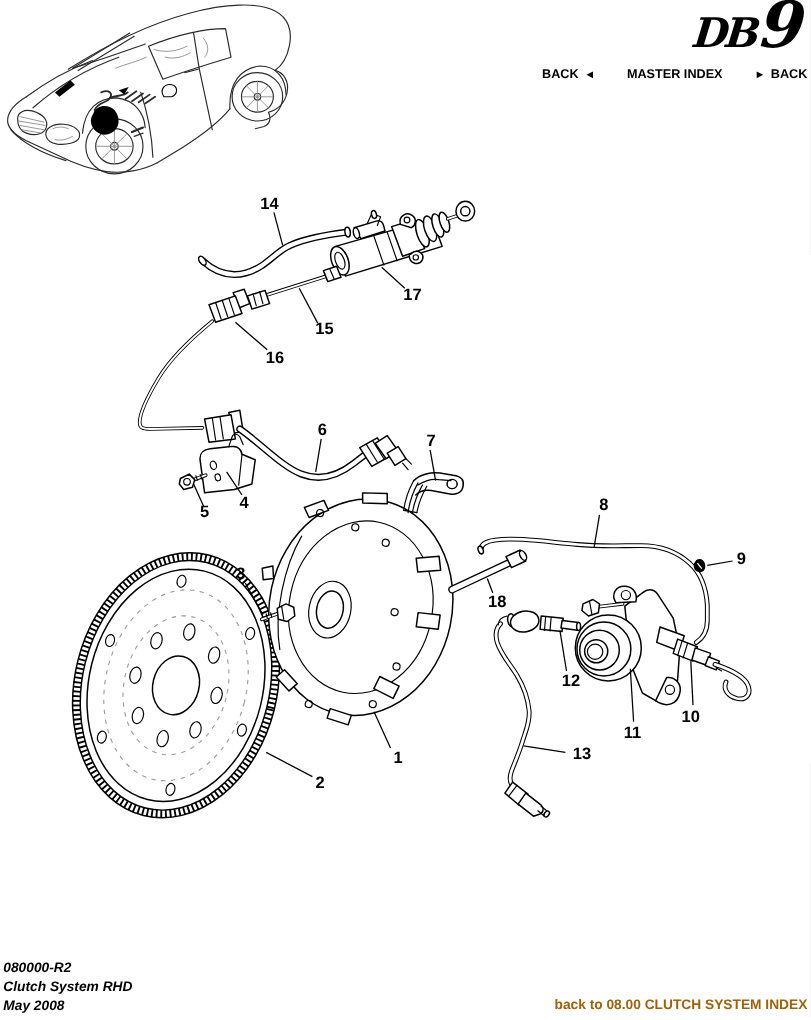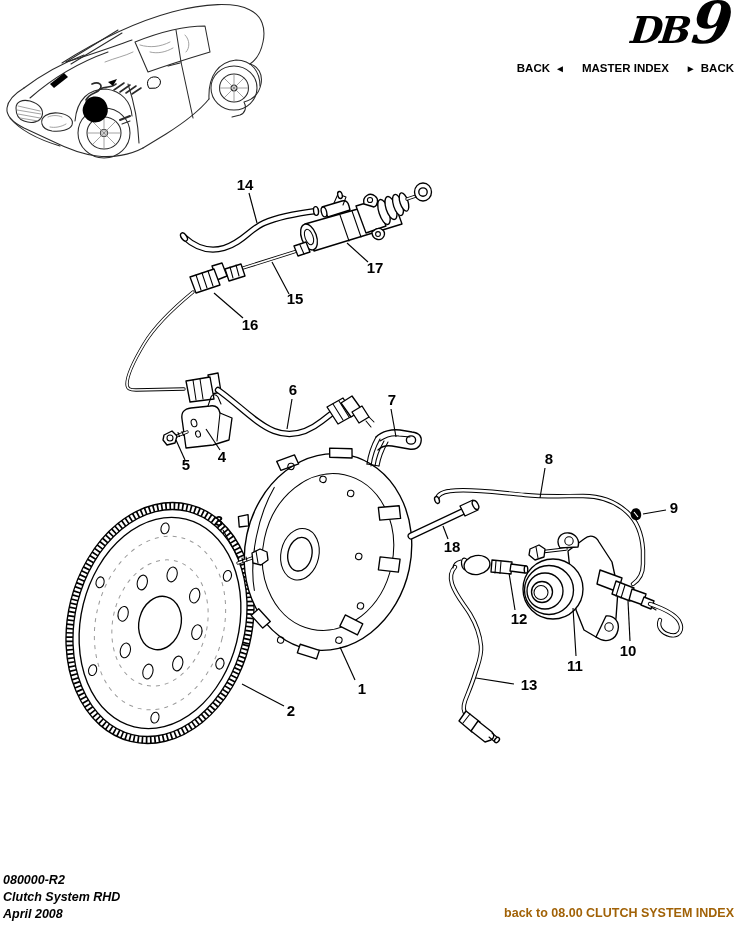--- a/index.html
+++ b/index.html
@@ -7,21 +7,21 @@
         font-family:"Liberation Sans",sans-serif;color:#000;overflow:hidden;}
   .page svg{position:absolute;left:0;top:0;}
 
   
   .logo{position:absolute;top:-6px;right:5px;display:flex;align-items:baseline;line-height:1;}
   .logo-db{font-family:"DejaVu Serif",serif;font-style:italic;font-weight:bold;
            font-size:37px;letter-spacing:-3px;transform:skewX(-6deg);}
   .logo-9{font-family:"DejaVu Serif",serif;font-style:italic;font-weight:bold;
           font-size:58px;margin-left:3px;transform:skewX(-6deg);}
   .doc-title{position:absolute;top:36px;right:3px;font-size:15px;font-weight:bold;letter-spacing:.2px;}
-  .nav{position:absolute;top:62px;right:3px;display:flex;align-items:center;gap:17px;
+  .nav{position:absolute;top:62px;right:3px;display:flex;align-items:center;gap:29px;
        font-size:11.5px;font-weight:bold;}
   .nav a{color:#000;text-decoration:none;cursor:pointer;display:flex;gap:5px;align-items:center;}
   .nav .arr{font-size:10px;}
 
   
   .footer-left{position:absolute;left:3px;top:872px;font-size:12.5px;font-weight:bold;line-height:17px;font-style:italic;}
   .footer-link{position:absolute;right:3px;top:906px;font-size:12.5px;font-weight:bold;
                color:#a16207;text-decoration:none;cursor:pointer;}
 
   
@@ -389,17 +389,17 @@
     </a>
     <a>
       <span class="arr">►</span>
       <span>BACK</span>
     </a>
   </nav>
 
   <div class="footer-left">
     <div>080000-R2</div>
     <div>Clutch System RHD</div>
-    <div>April 2008</div>
+    <div>May 2008</div>
   </div>
   <a class="footer-link">back to 08.00 CLUTCH SYSTEM INDEX</a>
 
 </div>
 
 </body></html>

